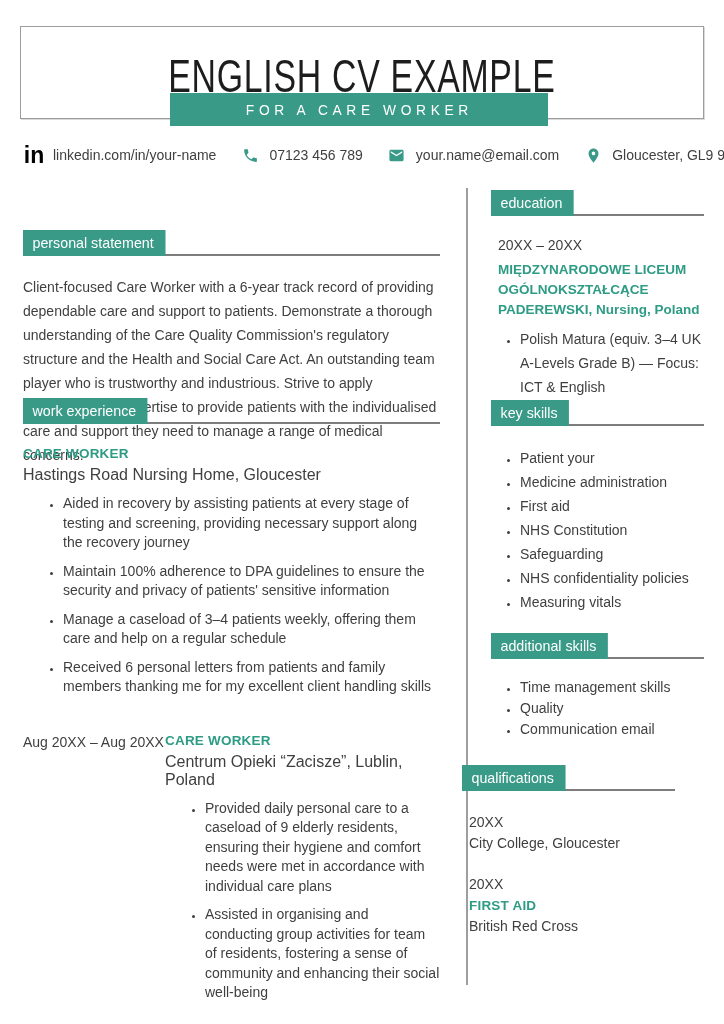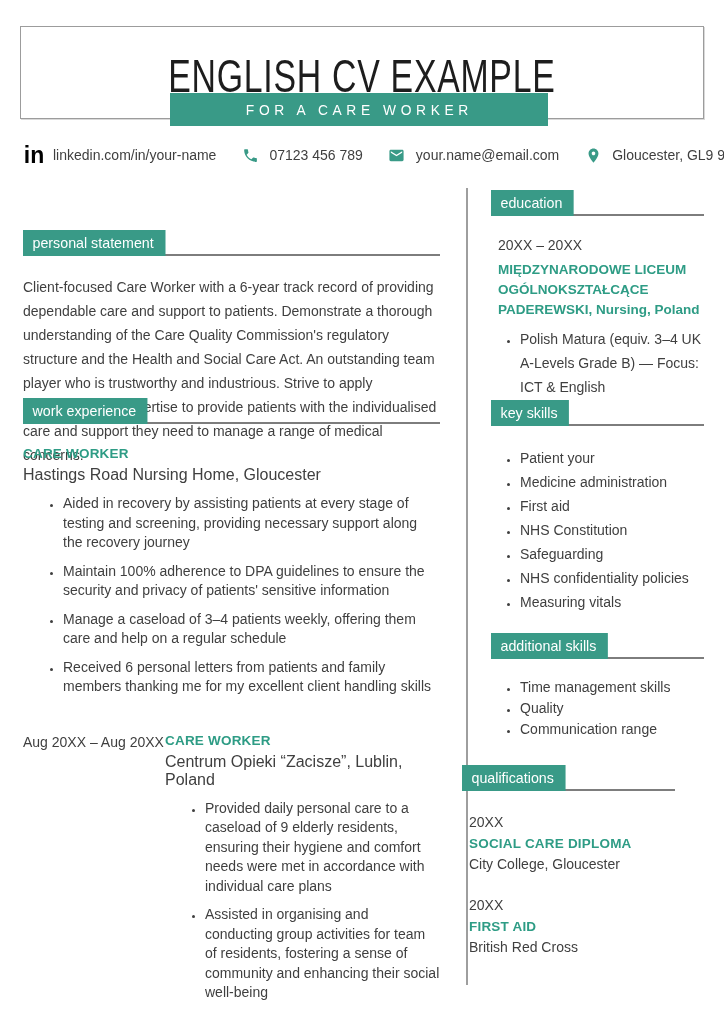--- a/index.html
+++ b/index.html
@@ -209,31 +209,30 @@
     </ul>
   </div>
 
   <div class="section sec-addskills">
     <div class="sec-head">
       <span class="sec-label">additional skills</span>
     </div>
     <ul class="add-list">
       <li>Time management skills</li>
       <li>Quality</li>
-      <li>Communication range</li>
+      <li>Communication email</li>
     </ul>
   </div>
 
   <div class="section sec-quals">
     <div class="sec-head">
       <span class="sec-label">qualifications</span>
     </div>
     <div class="qual-entry">
       <div class="qual-year">20XX</div>
-      <div class="qual-title">SOCIAL CARE DIPLOMA</div>
       <div class="qual-issuer">City College, Gloucester</div>
     </div>
     <div class="qual-entry">
       <div class="qual-year">20XX</div>
       <div class="qual-title">FIRST AID</div>
       <div class="qual-issuer">British Red Cross</div>
     </div>
   </div>
 
 </div>

